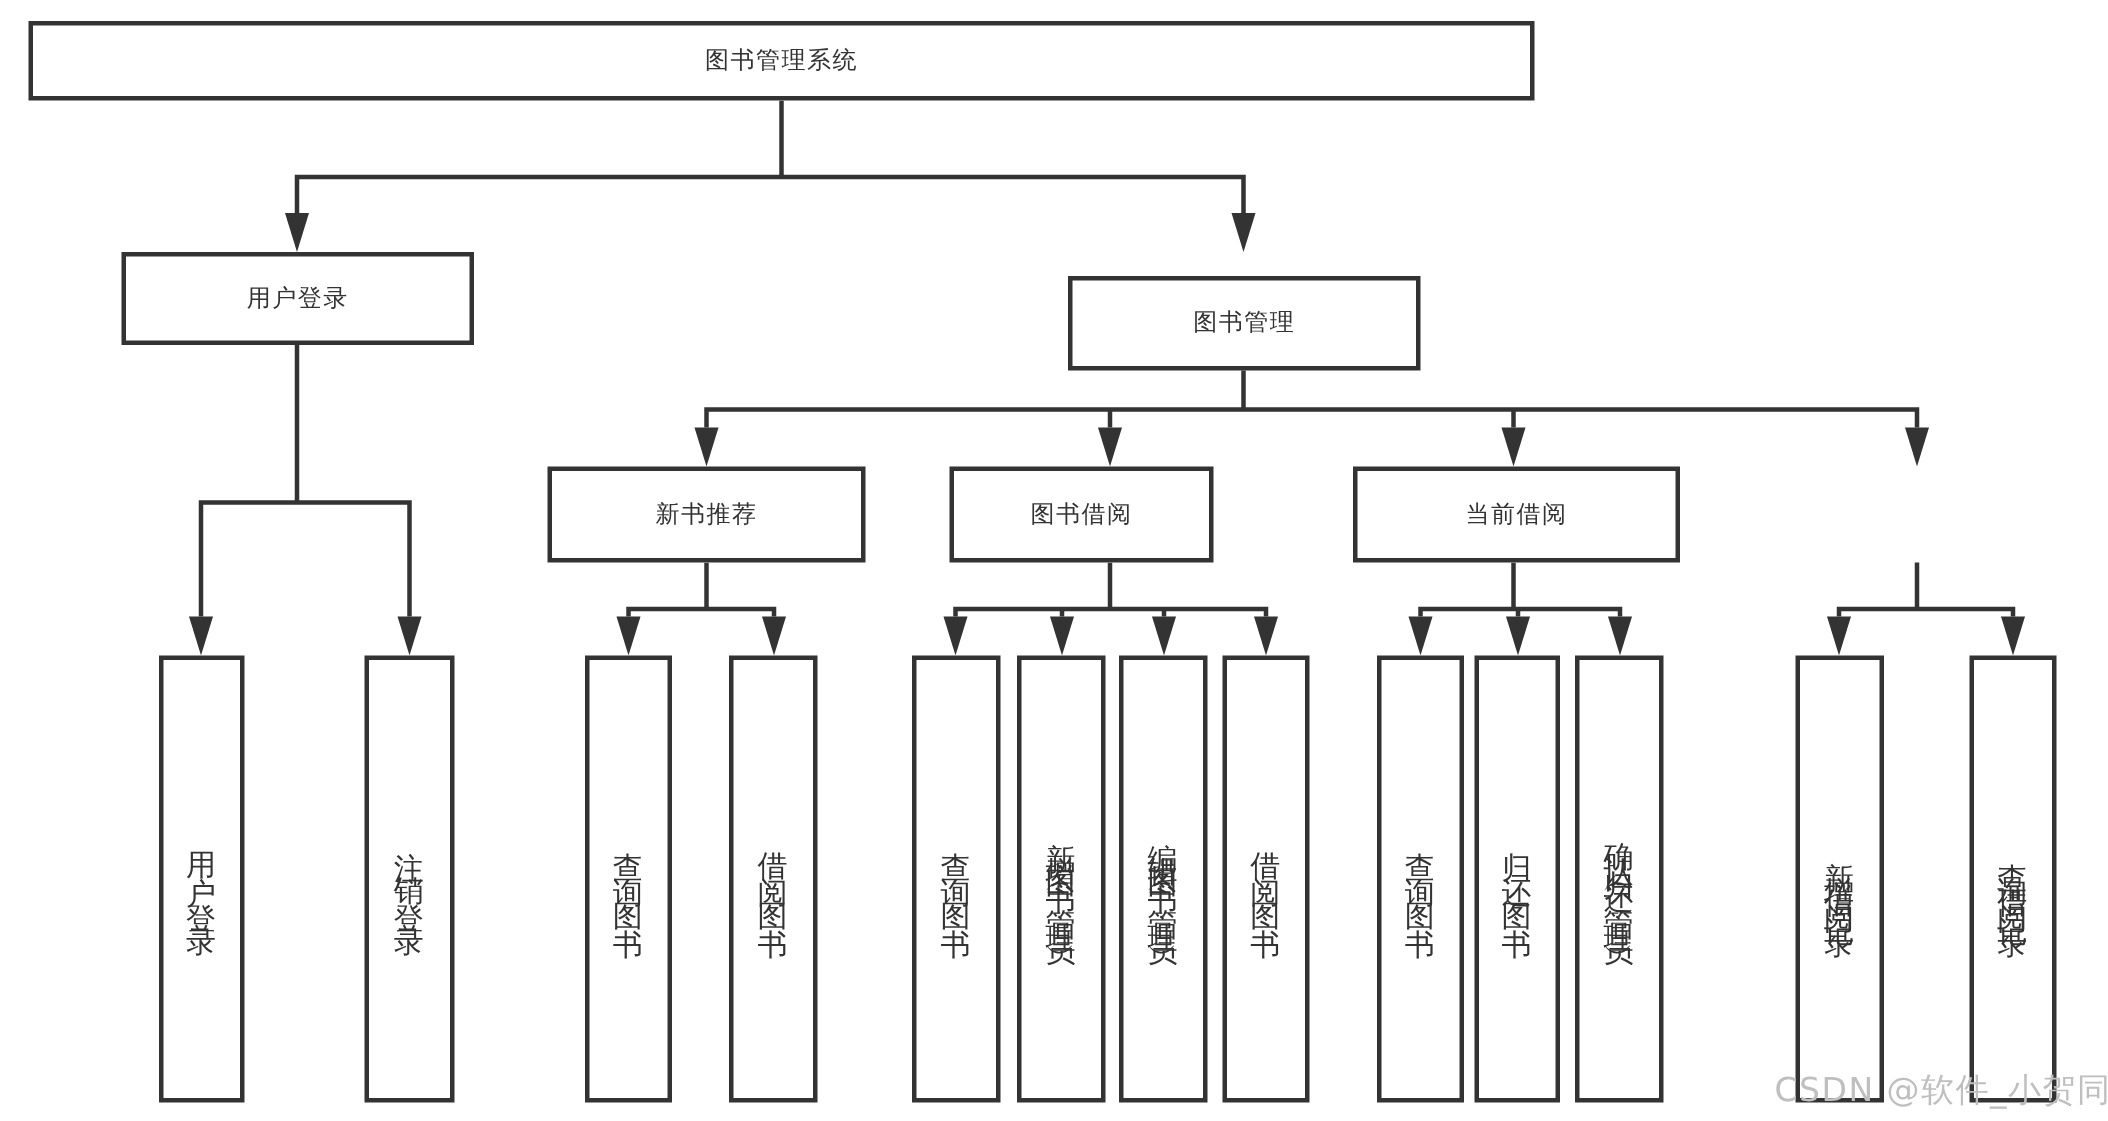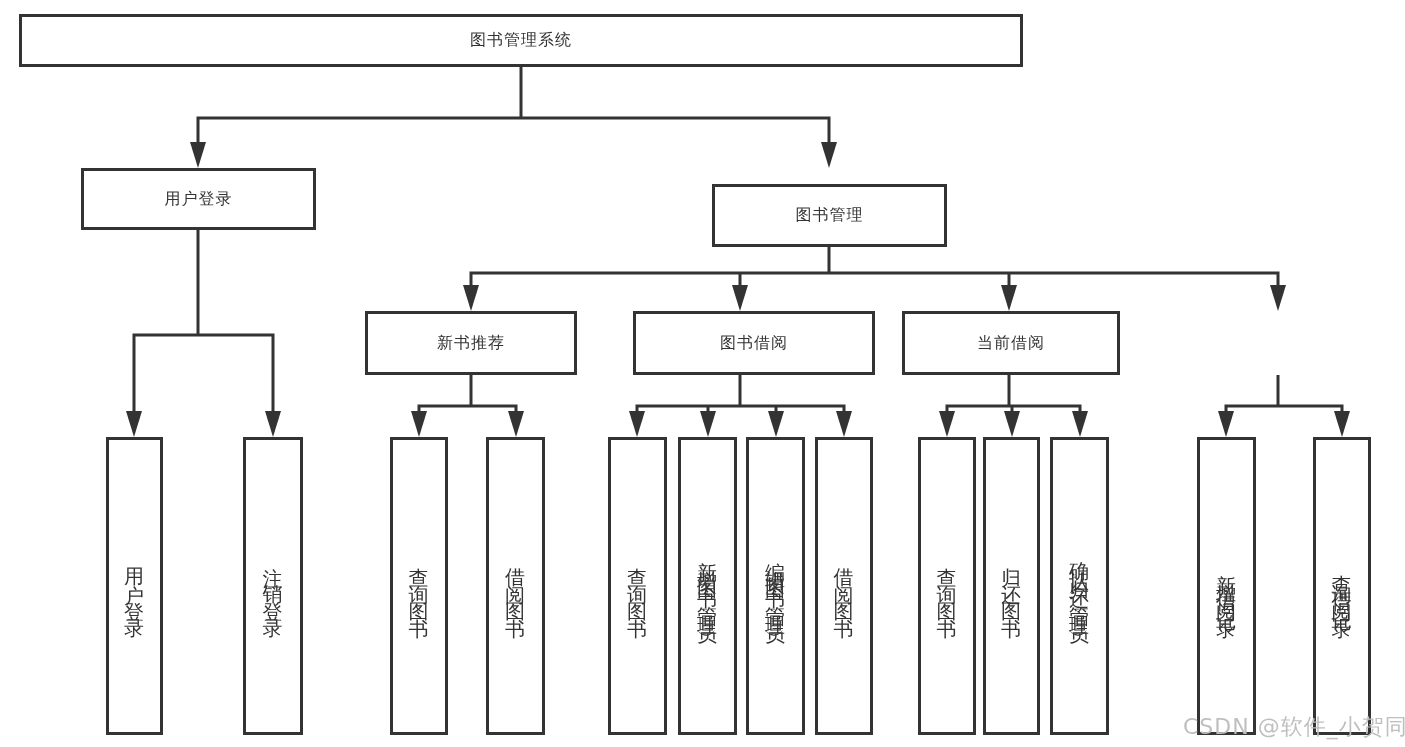--- a/index.html
+++ b/index.html
@@ -116,21 +116,21 @@
   <div class="node" style="left:81px; top:168px; width:235px; height:62px;">
     <span class="hlabel">用户登录</span>
   </div>
   <div class="node" style="left:712px; top:168px; width:235px; height:63px;margin-top:16px;">
     <span class="hlabel">图书管理</span>
   </div>
 
   <div class="node" style="left:365px; top:311px; width:212px; height:64px;">
     <span class="hlabel">新书推荐</span>
   </div>
-  <div class="node" style="left:633px; top:311px; width:242px; height:64px;">
+  <div class="node" style="left:633px; top:311px; width:176px; height:64px;">
     <span class="hlabel">图书借阅</span>
   </div>
   <div class="node" style="left:902px; top:311px; width:218px; height:64px;">
     <span class="hlabel">当前借阅</span>
   </div>
 
   <div class="node" style="left:106px; top:437px; width:57px; height:298px;">
     <span class="vlabel" style="letter-spacing: 17px;">用户登录</span>
   </div>
   <div class="node" style="left:243px; top:437px; width:60px; height:298px;">

